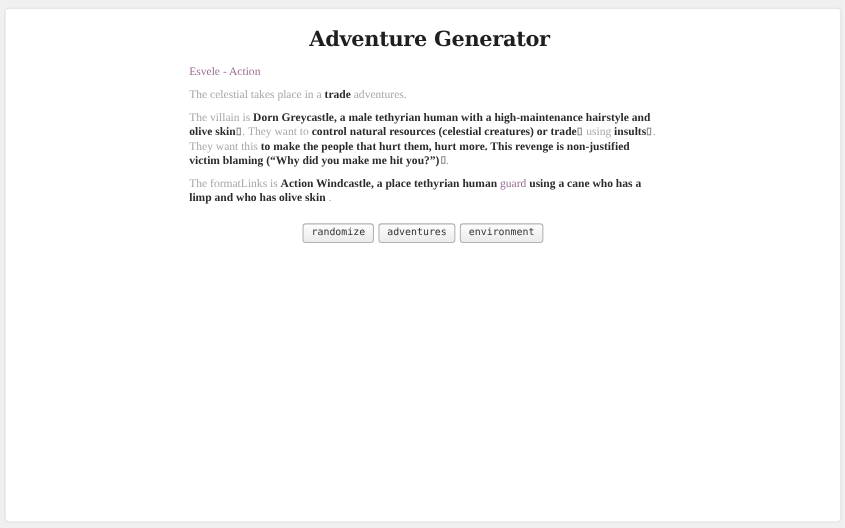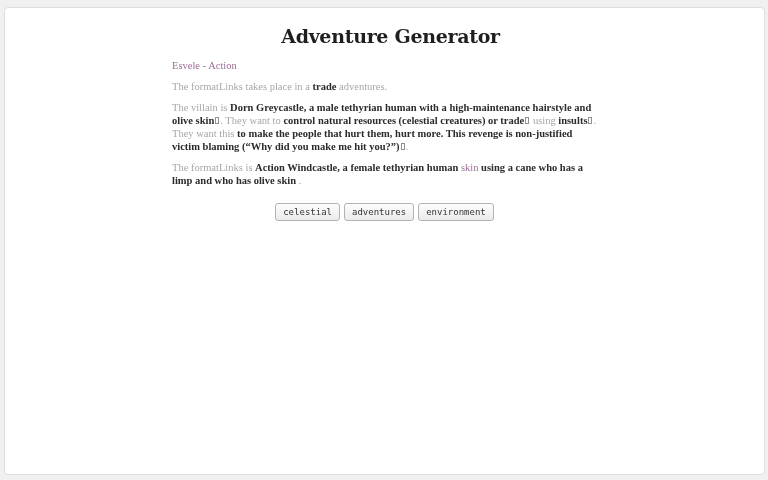--- a/index.html
+++ b/index.html
@@ -71,21 +71,21 @@
 </style>
 </head>
 <body>
 
 <div class="card">
   <h1 class="page-title">Adventure Generator</h1>
 
   <div class="content">
     <div class="genre-line"><a class="seg-link">Esvele</a><span class="seg-link-sep"> - </span><a class="seg-link">Action</a></div>
 
-    <p class="para"><span class="seg-muted">The formatLinks takes place in a </span><span class="seg-strong">trade</span><span class="seg-muted"> adventures.</span></p>
+    <p class="para"><span class="seg-muted">The celestial takes place in a </span><span class="seg-strong">trade</span><span class="seg-muted"> adventures.</span></p>
 
     <p class="para"><span class="seg-muted">The villain is </span><span class="seg-strong">Dorn Greycastle</span><span class="seg-strong">, a male tethyrian human with a high-maintenance hairstyle and olive skin</span><span class="seg-tofu"></span><span class="seg-muted">. They want to </span><span class="seg-strong">control natural resources (celestial creatures) or trade</span><span class="seg-tofu"></span><span class="seg-muted"> using </span><span class="seg-strong">insults</span><span class="seg-tofu"></span><span class="seg-muted">. They want this </span><span class="seg-strong">to make the people that hurt them, hurt more. This revenge is non-justified victim blaming (“Why did you make me hit you?”)</span><span class="seg-tofu"></span><span class="seg-muted">.</span></p>
 
-    <p class="para"><span class="seg-muted">The formatLinks is </span><span class="seg-strong">Action Windcastle</span><span class="seg-strong">, a female tethyrian human </span><a class="seg-link">skin</a><span class="seg-strong"> using a cane who has a limp and who has olive skin</span><span class="seg-muted"> .</span></p>
+    <p class="para"><span class="seg-muted">The formatLinks is </span><span class="seg-strong">Action Windcastle</span><span class="seg-strong">, a place tethyrian human </span><a class="seg-link">guard</a><span class="seg-strong"> using a cane who has a limp and who has olive skin</span><span class="seg-muted"> .</span></p>
 
-    <div class="button-row"><button>celestial</button><button>adventures</button><button>environment</button></div>
+    <div class="button-row"><button>randomize</button><button>adventures</button><button>environment</button></div>
   </div>
 </div>
 
 </body></html>

